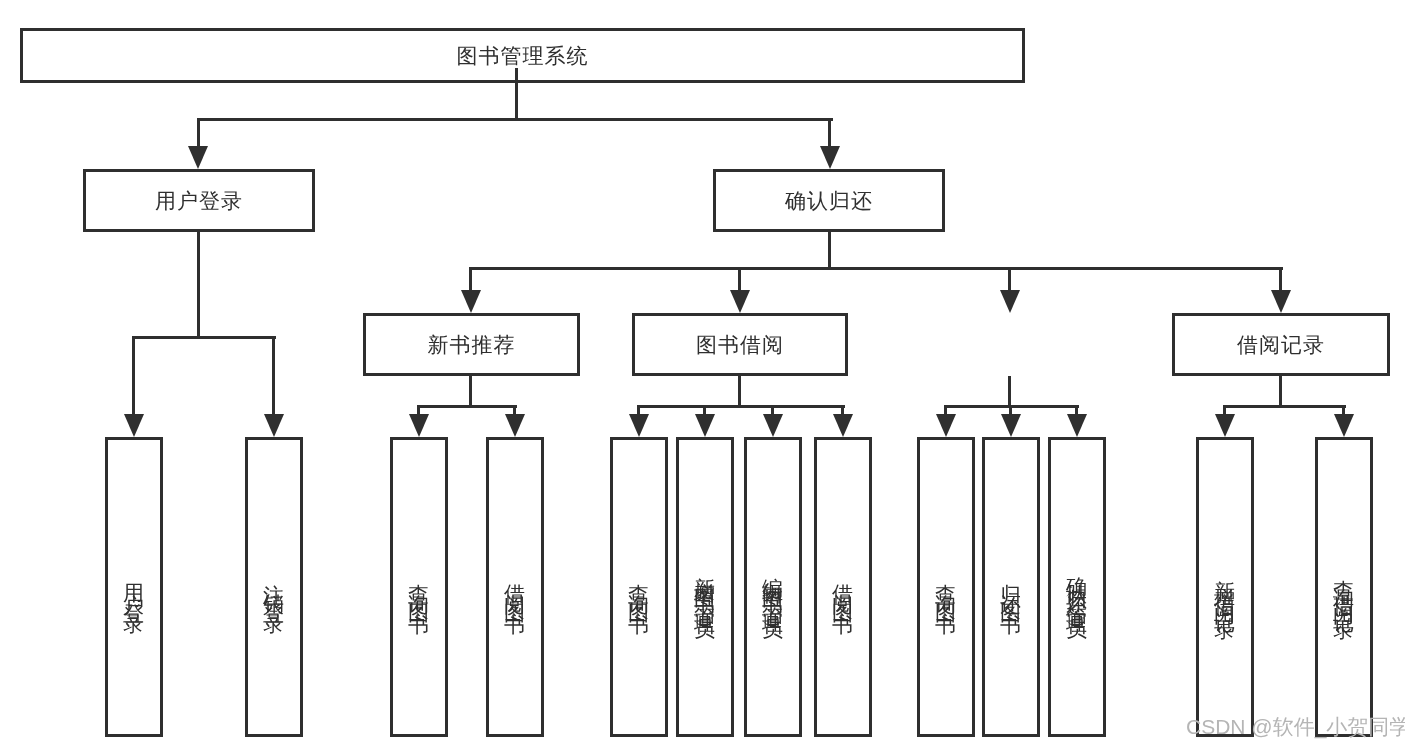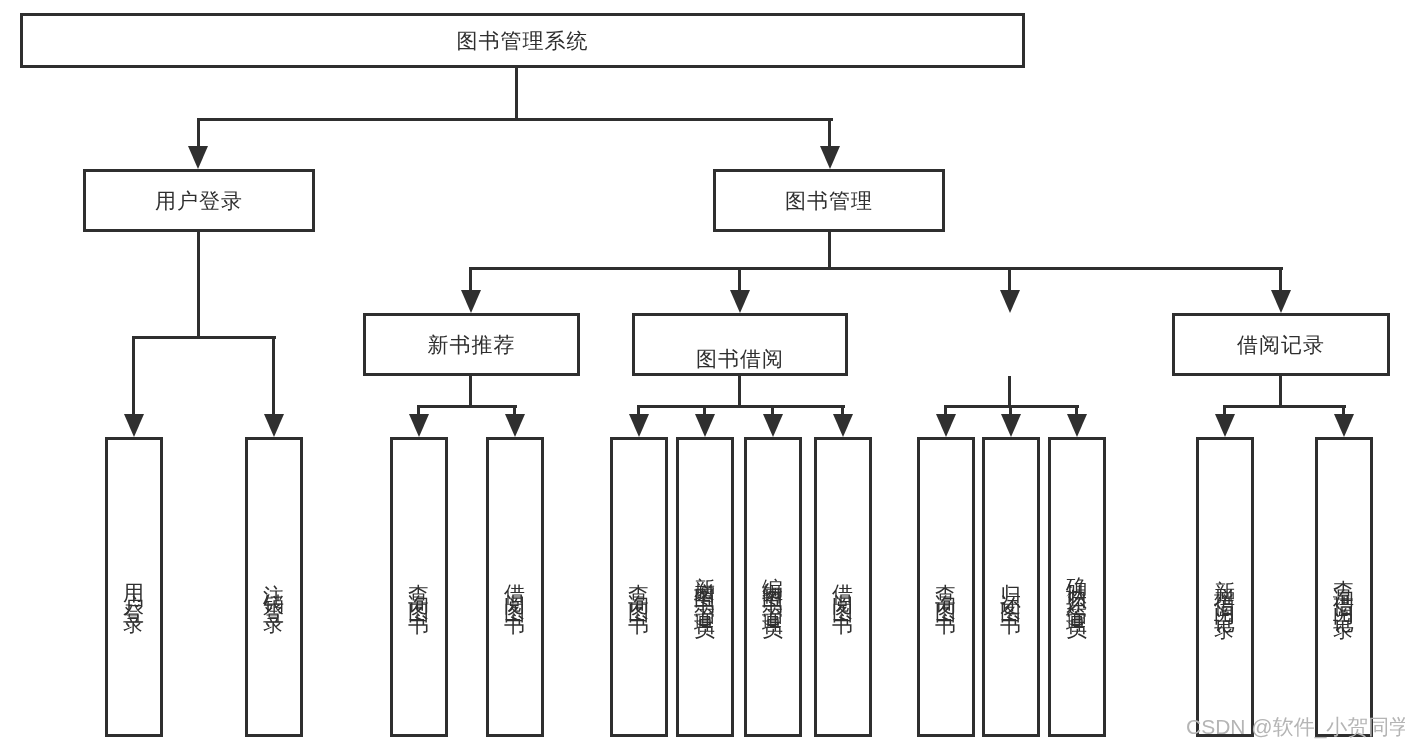--- a/index.html
+++ b/index.html
@@ -53,36 +53,36 @@
     font-size: 21px;
     white-space: nowrap;
     z-index: 5;
   }
 </style>
 </head>
 <body>
 
 <div class="canvas">
 
-  <div class="box" style="left:20px; top:13px; width:1005px; height:55px;">
+  <div class="box" style="left:20px; top:28px; width:1005px; height:55px;">
     <span>图书管理系统</span>
   </div>
 
   <div class="vl" style="left:515px; top:68px; height:52px;"></div>
   <div class="hl" style="left:197px; top:118px; width:636px;"></div>
   <div class="vl" style="left:197px; top:118px; height:30px;"></div>
   <div class="arr" style="left:188px; top:146px;"></div>
   <div class="vl" style="left:828px; top:118px; height:30px;"></div>
   <div class="arr" style="left:820px; top:146px;"></div>
 
   <div class="box" style="left:83px; top:169px; width:232px; height:63px;">
     <span>用户登录</span>
   </div>
   <div class="box" style="left:713px; top:169px; width:232px; height:63px;">
-    <span>图书管理</span>
+    <span>确认归还</span>
   </div>
 
   <div class="vl" style="left:197px; top:232px; height:106px;"></div>
   <div class="hl" style="left:132px; top:336px; width:144px;"></div>
   <div class="vl" style="left:132px; top:336px; height:80px;"></div>
   <div class="arr" style="left:124px; top:414px;"></div>
   <div class="vl" style="left:272px; top:336px; height:80px;"></div>
   <div class="arr" style="left:264px; top:414px;"></div>
 
   <div class="vl" style="left:828px; top:232px; height:37px;"></div>
@@ -92,21 +92,21 @@
   <div class="vl" style="left:738px; top:267px; height:25px;"></div>
   <div class="arr" style="left:730px; top:290px;"></div>
   <div class="vl" style="left:1008px; top:267px; height:25px;"></div>
   <div class="arr" style="left:1000px; top:290px;"></div>
   <div class="vl" style="left:1279px; top:267px; height:25px;"></div>
   <div class="arr" style="left:1271px; top:290px;"></div>
 
   <div class="box" style="left:363px; top:313px; width:217px; height:63px;">
     <span>新书推荐</span>
   </div>
-  <div class="box" style="left:632px; top:313px; width:216px; height:63px;align-items:flex-end;">
+  <div class="box" style="left:632px; top:313px; width:216px; height:63px;">
     <span>图书借阅</span>
   </div>
   <div class="box" style="left:1172px; top:313px; width:218px; height:63px;">
     <span>借阅记录</span>
   </div>
 
   <div class="vl" style="left:469px; top:376px; height:31px;"></div>
   <div class="hl" style="left:417px; top:405px; width:100px;"></div>
   <div class="vl" style="left:417px; top:405px; height:11px;"></div>
   <div class="arr" style="left:409px; top:414px;"></div>

